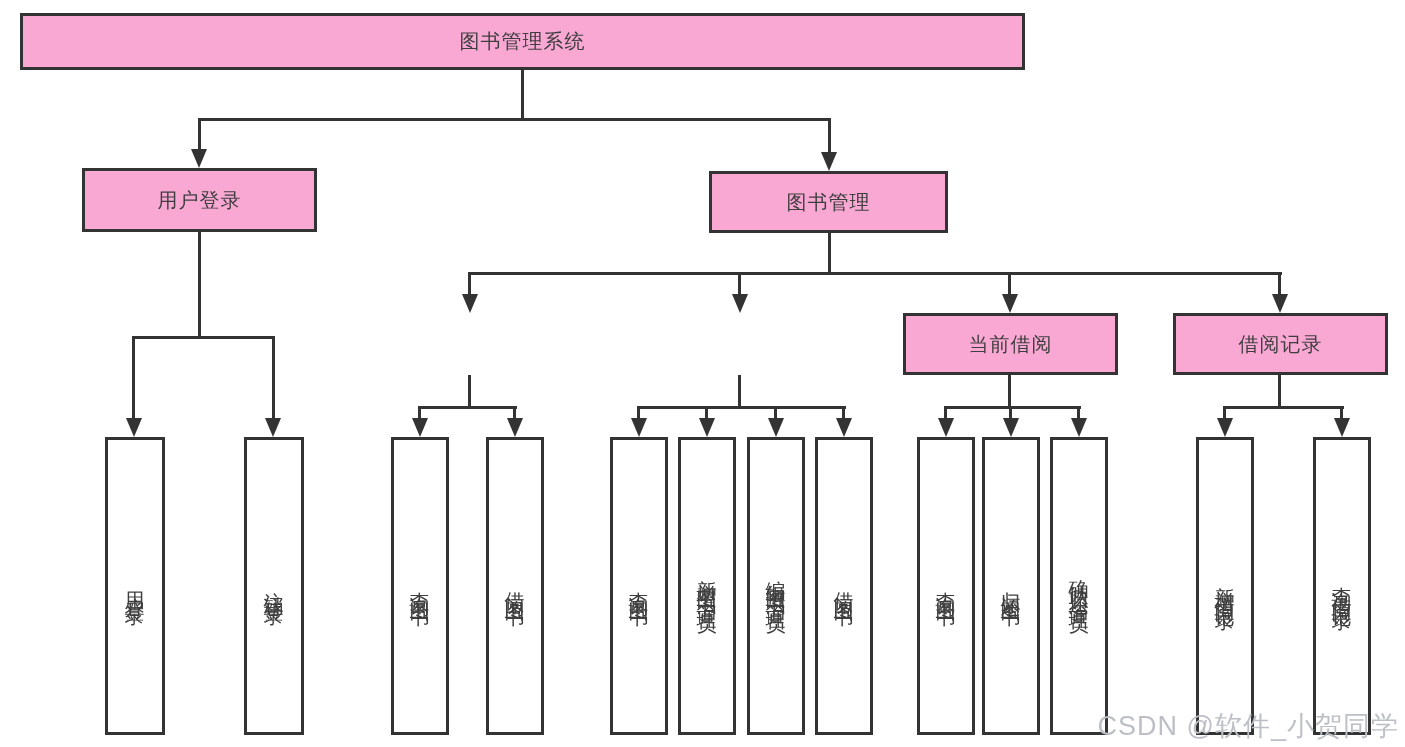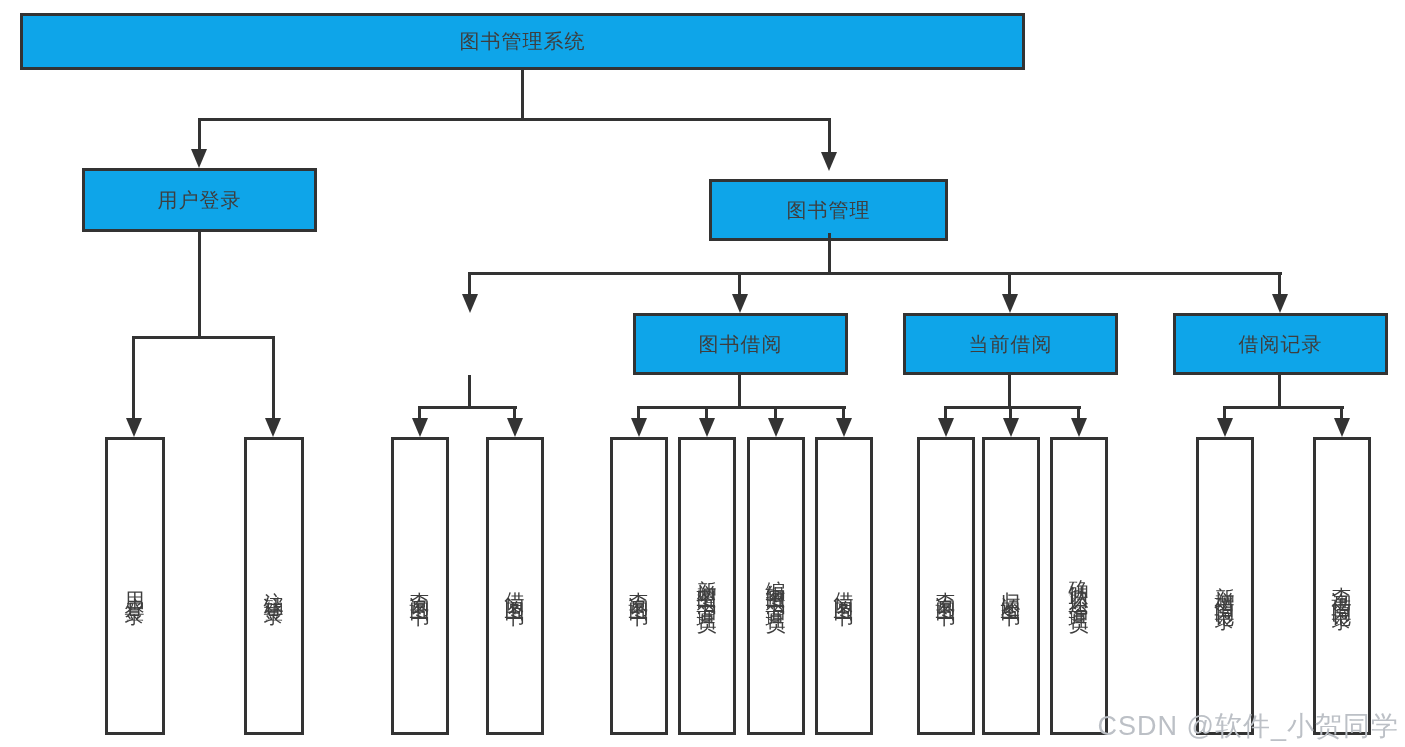--- a/index.html
+++ b/index.html
@@ -2,21 +2,21 @@
 <html><head>
 <meta charset="utf-8">
 <style>
   * { margin:0; padding:0; box-sizing:border-box; }
   html,body { background:#ffffff; }
   #canvas {
     position:relative; width:1405px; height:747px; background:#ffffff;
     font-family:"Liberation Sans","DejaVu Sans",sans-serif; overflow:hidden;
   }
   .box-h {
-    position:absolute; border:3px solid #333333; background:#0ea5e9;
+    position:absolute; border:3px solid #333333; background:#f9a8d4;
     display:flex; align-items:center; justify-content:center;
     font-size:20px; color:#3e3e3e; letter-spacing:1px;
   }
   .box-v {
     position:absolute; border:3px solid #333333; background:#ffffff;
     display:flex; align-items:center; justify-content:center;
   }
   .box-v span {
     writing-mode:vertical-rl; text-orientation:upright;
     font-size:20px; color:#3e3e3e; letter-spacing:5px; line-height:1.1;
@@ -46,21 +46,21 @@
   <div class="vl" style="left:521px; top:70px; height:49px;"></div>
   <div class="hl" style="left:198px; top:118px; width:633px;"></div>
   <div class="vl" style="left:198px; top:118px; height:34px;"></div>
   <div class="ar" style="left:191px; top:149px;"></div>
   <div class="vl" style="left:828px; top:118px; height:37px;"></div>
   <div class="ar" style="left:821px; top:152px;"></div>
 
   <div class="box-h" style="left:82px; top:168px; width:235px; height:64px;">
     <span>用户登录</span>
   </div>
-  <div class="box-h" style="left:709px; top:179px; width:239px; height:62px;">
+  <div class="box-h" style="left:709px; top:171px; width:239px; height:62px;">
     <span>图书管理</span>
   </div>
 
   <div class="vl" style="left:198px; top:232px; height:107px;"></div>
   <div class="hl" style="left:133px; top:336px; width:142px;"></div>
   <div class="vl" style="left:132px; top:336px; height:84px;"></div>
   <div class="ar" style="left:126px; top:418px;"></div>
   <div class="vl" style="left:272px; top:336px; height:84px;"></div>
   <div class="ar" style="left:265px; top:418px;"></div>
 
@@ -68,23 +68,20 @@
   <div class="hl" style="left:469px; top:272px; width:813px;"></div>
   <div class="vl" style="left:468px; top:272px; height:24px;"></div>
   <div class="ar" style="left:462px; top:294px;"></div>
   <div class="vl" style="left:738px; top:272px; height:24px;"></div>
   <div class="ar" style="left:732px; top:294px;"></div>
   <div class="vl" style="left:1008px; top:272px; height:24px;"></div>
   <div class="ar" style="left:1002px; top:294px;"></div>
   <div class="vl" style="left:1278px; top:272px; height:24px;"></div>
   <div class="ar" style="left:1272px; top:294px;"></div>
 
-  <div class="box-h" style="left:633px; top:313px; width:215px; height:62px;">
-    <span>图书借阅</span>
-  </div>
   <div class="box-h" style="left:1173px; top:313px; width:215px; height:62px;">
     <span>借阅记录</span>
   </div>
   <div class="box-h" style="left:903px; top:313px; width:215px; height:62px;">
     <span>当前借阅</span>
   </div>
 
   <div class="vl" style="left:468px; top:375px; height:34px;"></div>
   <div class="hl" style="left:419px; top:406px; width:98px;"></div>
   <div class="vl" style="left:418px; top:406px; height:14px;"></div>

